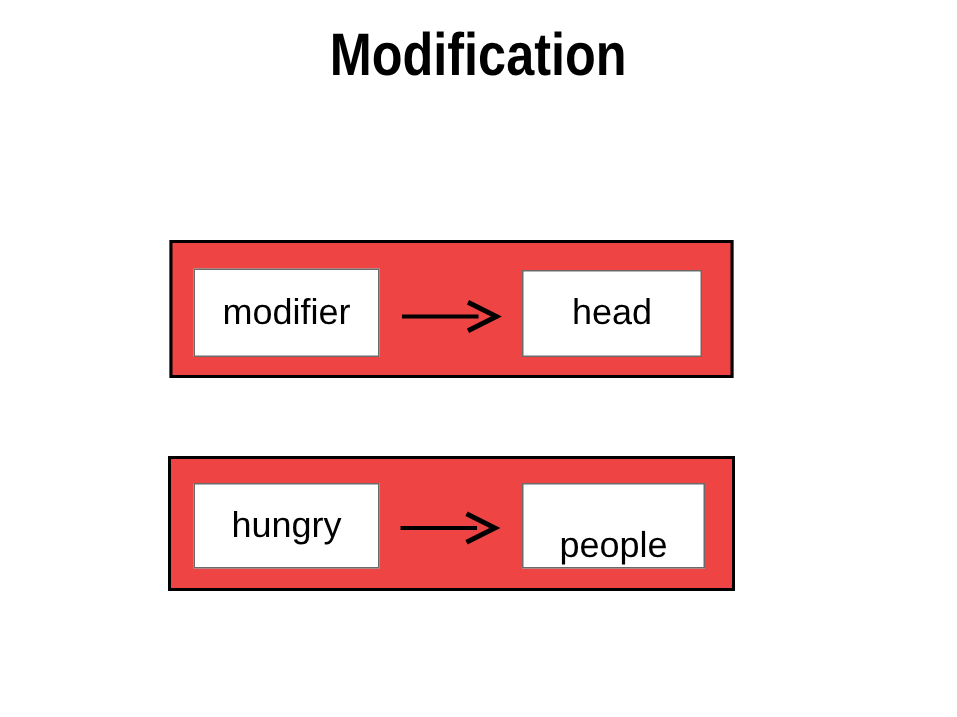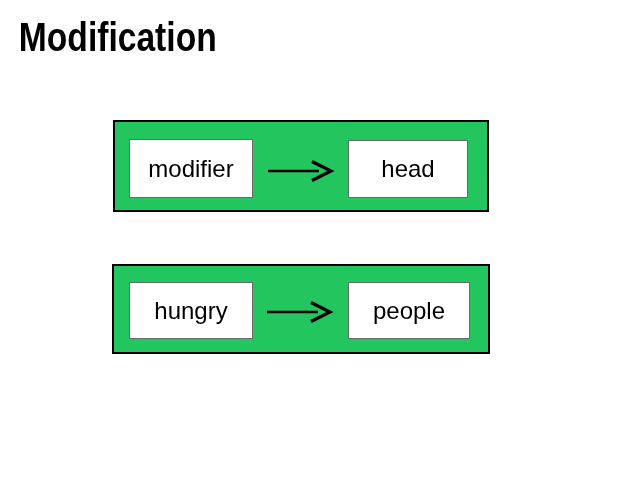--- a/index.html
+++ b/index.html
@@ -16,56 +16,57 @@
     overflow: hidden;
     box-sizing: border-box;
   }
   .slide * { box-sizing: border-box; }
 
   .title {
     position: absolute;
     top: 17px;
     left: 0;
     width: 638px;
-    text-align: left;
+    text-align: center;
     line-height: 40px;
     color: #000000;
     white-space: nowrap;
   }
   .title-text {
     display: inline-block;
     font-size: 40px;
     font-weight: 700;
     transform: scaleX(0.84);
     transform-origin: 50% 50%;
   }
 
   .row {
     position: absolute;
     border: 2px solid #000000;
-    background: #22c55e;
+    background: #ef4444;
+    margin-top: 40px;
   }
   .row-1 { left: 113px; top: 120px; width: 376px; height: 92px; }
   .row-2 { left: 112px; top: 264px; width: 378px; height: 90px; }
 
   .node {
     position: absolute;
     border: 1px solid #6a6a6a;
     background: #ffffff;
     display: flex;
     align-items: center;
     justify-content: center;
     font-size: 24px;
     color: #000000;
     white-space: nowrap;
   }
   .row-1 .node-source { left: 14px;  top: 17px; width: 124px; height: 59px; }
   .row-1 .node-target { left: 233px; top: 18px; width: 120px; height: 58px; }
   .row-2 .node-source { left: 15px;  top: 16px; width: 124px; height: 57px; }
-  .row-2 .node-target { left: 234px; top: 16px; width: 122px; height: 57px; }
+  .row-2 .node-target { left: 234px; top: 16px; width: 122px; height: 57px; align-items: flex-end; }
 
   .arrow {
     position: absolute;
     width: 68px;
     height: 24px;
   }
   .row-1 .arrow { left: 152px; top: 37px; }
   .row-2 .arrow { left: 152px; top: 34px; }
 </style>
 </head>

